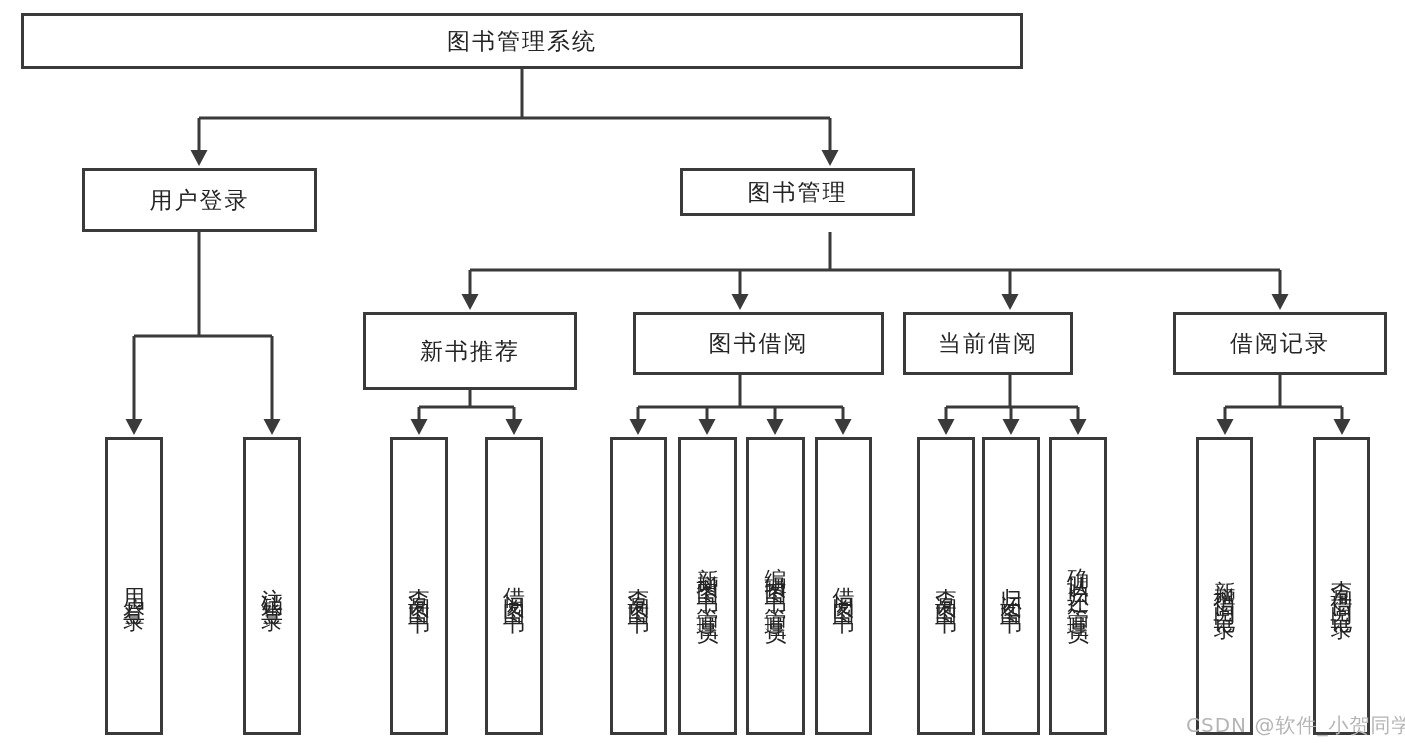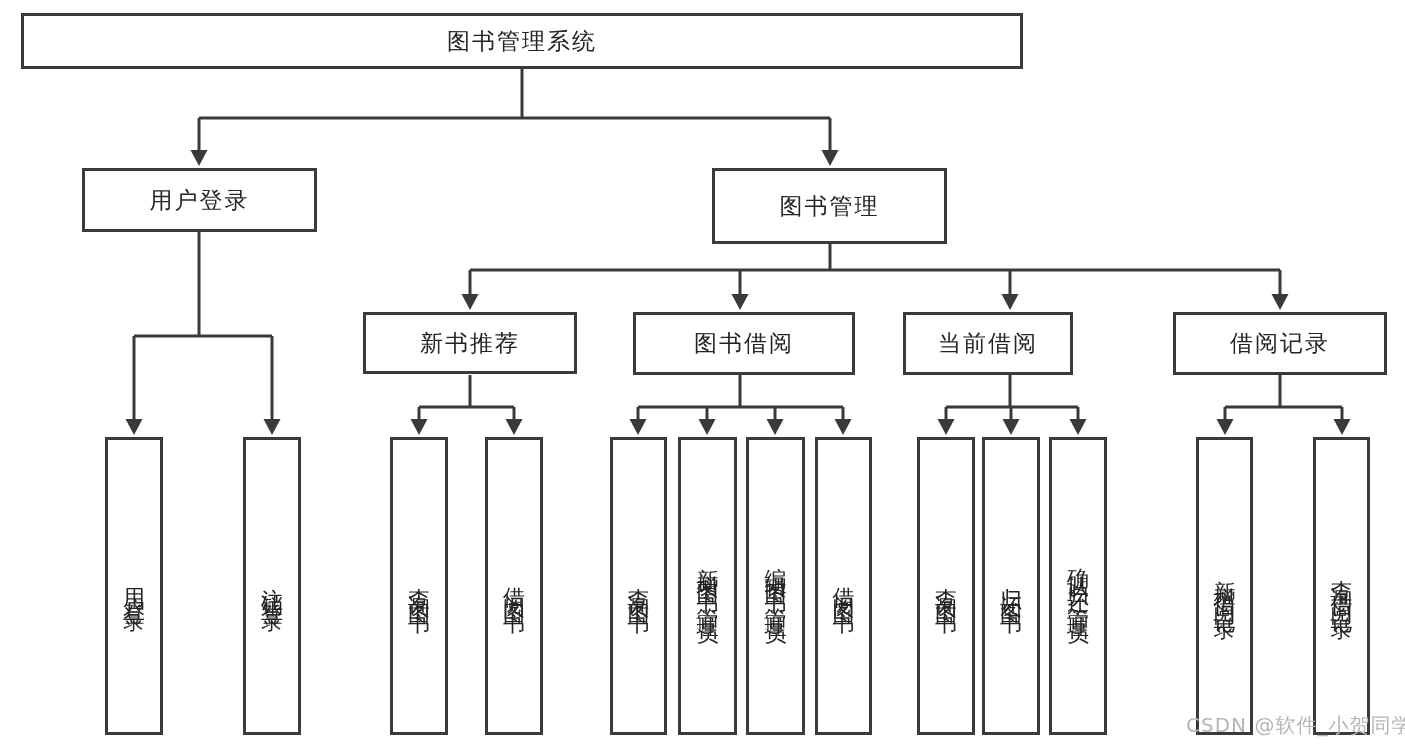--- a/index.html
+++ b/index.html
@@ -100,28 +100,28 @@
     </g>
   </svg>
 
   <div class="node h-node" style="left:21px;top:13px;width:1002px;height:56px">
     <span>图书管理系统</span>
   </div>
 
   <div class="node h-node" style="left:82px;top:168px;width:235px;height:64px">
     <span>用户登录</span>
   </div>
-  <div class="node h-node" style="left:712px;top:168px;width:235px;height:76px">
+  <div class="node h-node" style="left:680px;top:168px;width:235px;height:48px">
     <span>图书管理</span>
   </div>
 
-  <div class="node h-node" style="left:363px;top:312px;width:214px;height:62px">
+  <div class="node h-node" style="left:363px;top:312px;width:214px;height:78px">
     <span>新书推荐</span>
   </div>
-  <div class="node h-node" style="left:633px;top:312px;width:222px;height:63px">
+  <div class="node h-node" style="left:633px;top:312px;width:251px;height:63px">
     <span>图书借阅</span>
   </div>
   <div class="node h-node" style="left:903px;top:312px;width:170px;height:63px">
     <span>当前借阅</span>
   </div>
   <div class="node h-node" style="left:1173px;top:312px;width:214px;height:63px">
     <span>借阅记录</span>
   </div>
 
   <div class="node v-node" style="left:105px;top:437px;width:58px;height:298px">

